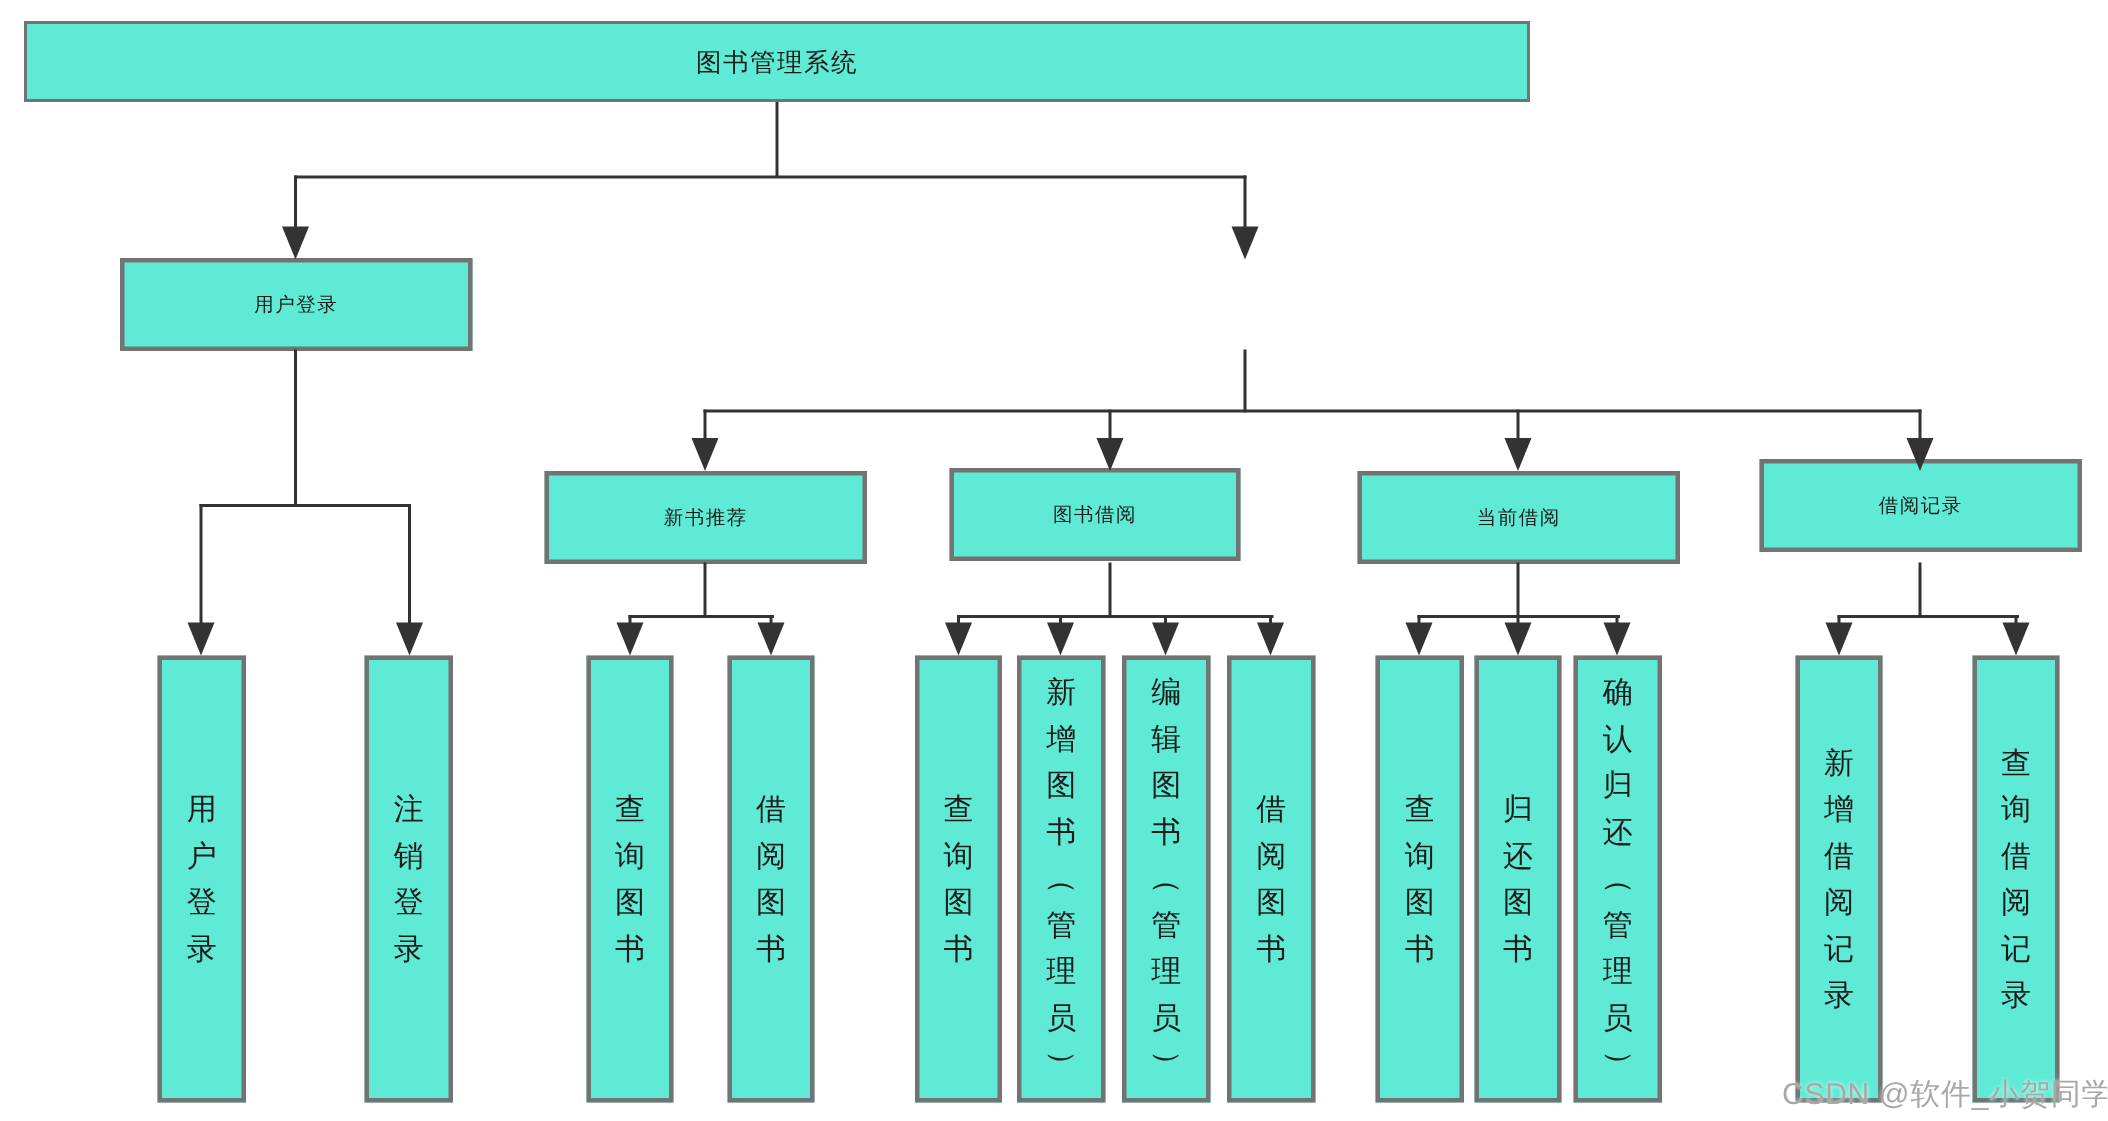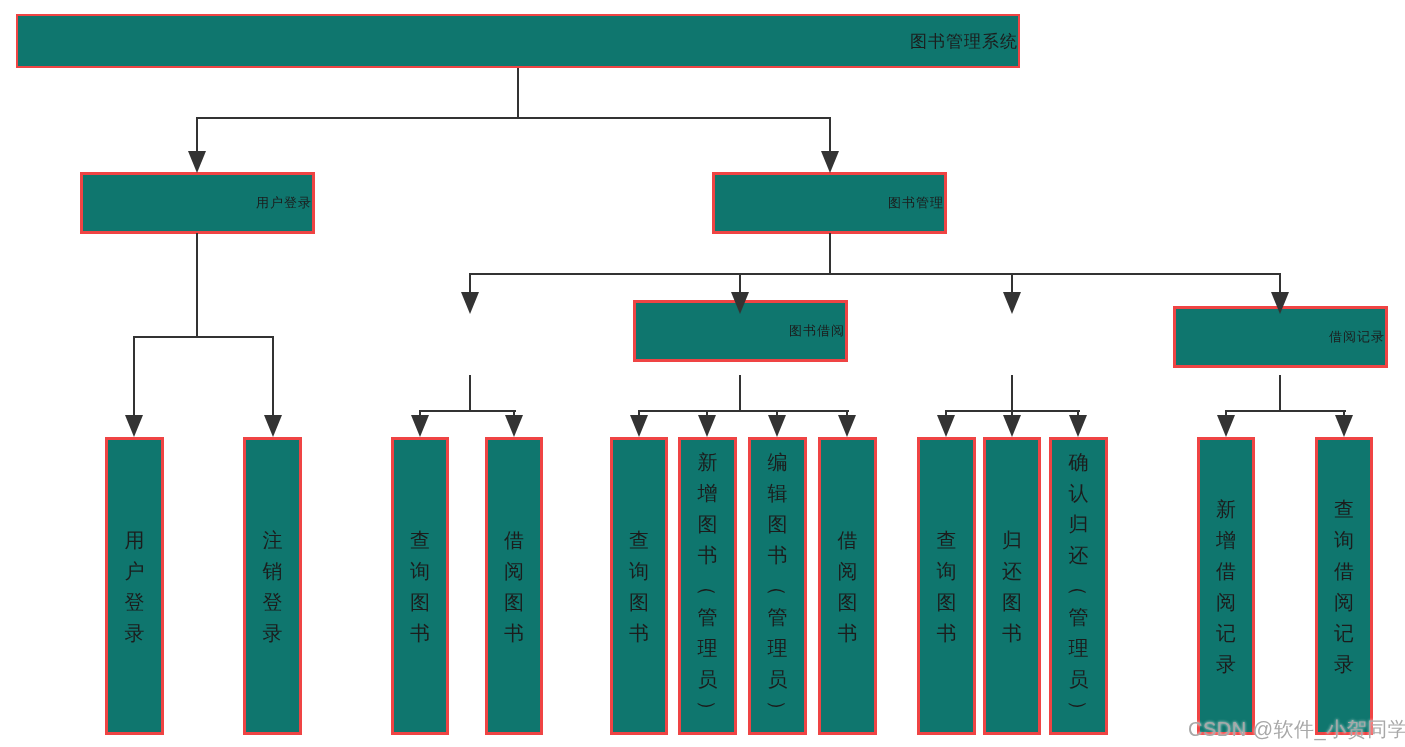--- a/index.html
+++ b/index.html
@@ -1,22 +1,22 @@
 <!DOCTYPE html>
 <html><head>
 <meta charset="utf-8">
 <style>
   html,body{margin:0;padding:0;background:#fff;}
   #stage{
     position:relative;width:1405px;height:747px;background:#ffffff;overflow:hidden;
     font-family:"Liberation Sans","DejaVu Sans",sans-serif;color:#1c1c1c;
   }
   .box{
-    position:absolute;box-sizing:border-box;border:3px solid #ef4444;background:#0f766e;
-    display:flex;align-items:center;justify-content:flex-end;
+    position:absolute;box-sizing:border-box;border:3px solid #737373;background:#5eead4;
+    display:flex;align-items:center;justify-content:center;
   }
   .box.root{border-width:2px;}
   .box.h span{font-size:13px;letter-spacing:1px;white-space:nowrap;}
   .box.root span{font-size:17px;}
   .vtext{
     display:flex;flex-direction:column;align-items:center;justify-content:center;
     gap:11px;width:100%;height:100%;
   }
   .vtext .vchar{font-size:20px;line-height:1;display:block;}
   .vtext .rot{transform:rotate(90deg);}
@@ -34,26 +34,29 @@
 
 <div id="stage">
 
   <div class="box root h" style="left:16px;top:14px;width:1004px;height:54px">
     <span>图书管理系统</span>
   </div>
 
   <div class="box h" style="left:80px;top:172px;width:235px;height:62px">
     <span>用户登录</span>
   </div>
-  <div class="box h" style="left:712px;top:172px;width:235px;height:62px">
-    <span>图书管理</span>
-  </div>
-
-  <div class="box h" style="left:633px;top:300px;width:215px;height:62px">
+
+  <div class="box h" style="left:363px;top:314px;width:215px;height:62px">
+    <span>新书推荐</span>
+  </div>
+  <div class="box h" style="left:633px;top:312px;width:194px;height:62px">
     <span>图书借阅</span>
+  </div>
+  <div class="box h" style="left:905px;top:314px;width:215px;height:62px">
+    <span>当前借阅</span>
   </div>
   <div class="box h" style="left:1173px;top:306px;width:215px;height:62px">
     <span>借阅记录</span>
   </div>
 
   <div class="box" style="left:105px;top:437px;width:59px;height:298px">
     <span class="vtext">
         <span class="vchar">用</span>
         <span class="vchar">户</span>
         <span class="vchar">登</span>

